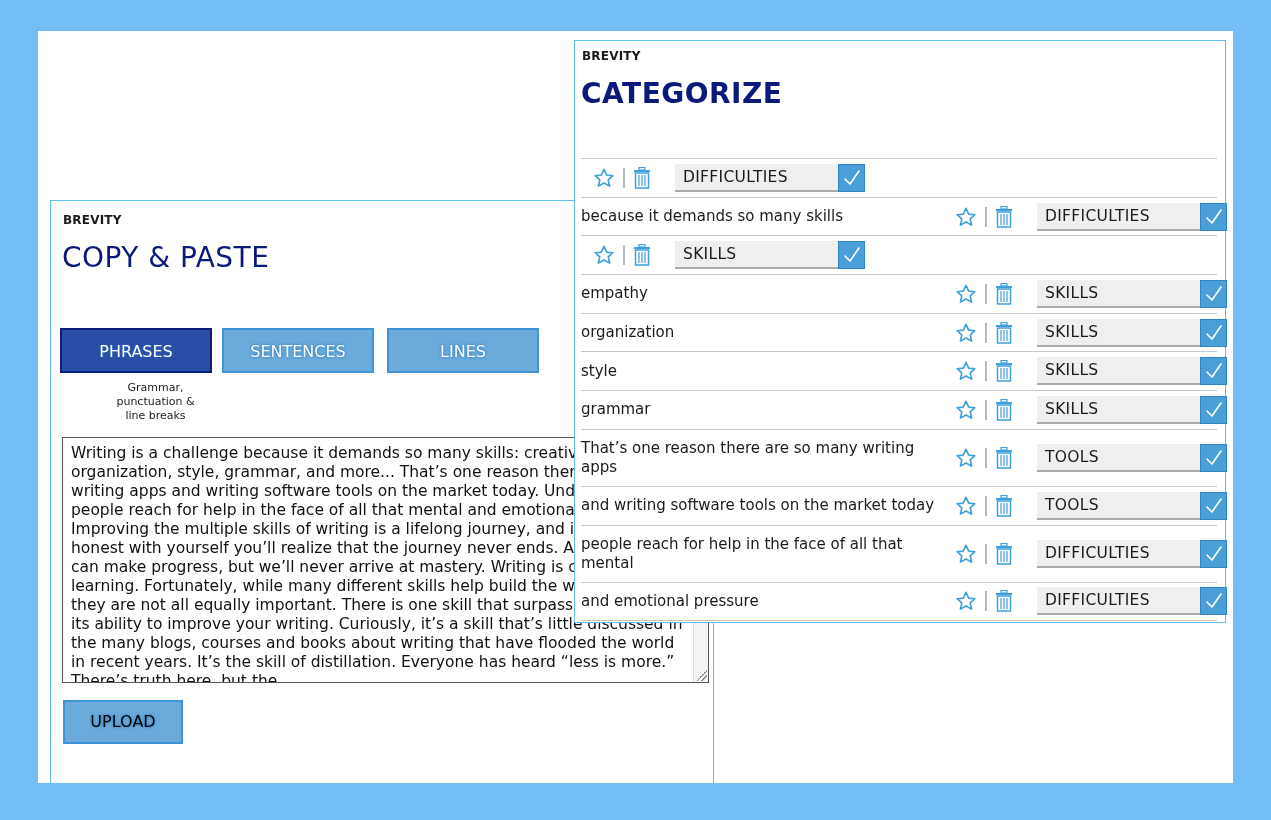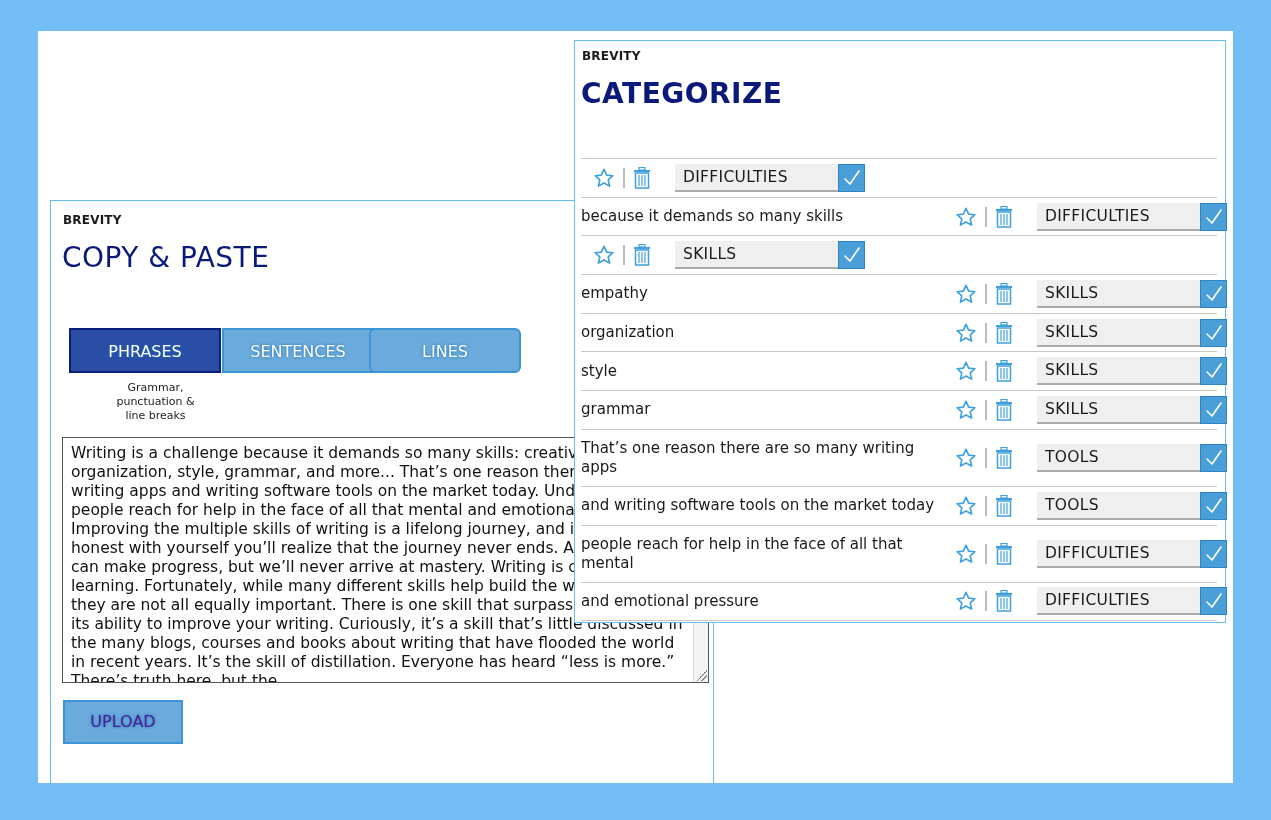--- a/index.html
+++ b/index.html
@@ -49,21 +49,21 @@
   .scrollbar {
     position: absolute; right: 0; top: 0; width: 15px; height: 100%;
     background: #f4f4f4; border-left: 1px solid #ddd;
   }
   .resize-handle {
     position: absolute; right: 1px; bottom: 1px; width: 11px; height: 11px;
     background: linear-gradient(135deg, transparent 50%, #888 50%, #888 58%, transparent 58%, transparent 72%, #888 72%, #888 80%, transparent 80%);
   }
   .upload-btn {
     position: absolute; left: 12px; top: 499px; width: 120px; height: 44px;
-    background: #6aabdb; border: 2px solid #3d94d6; color: #4c1d95;
+    background: #6aabdb; border: 2px solid #3d94d6; color: #000000;
     font-size: 16px; text-align: center; line-height: 40px;
     text-shadow: 0 0 3px #1b6bb5; cursor: pointer;
   }
   
   .panel-right {
     position: absolute; left: 574px; top: 40px; width: 652px; height: 583px;
     border: 1.5px solid #62bdf2; background: #fff;
   }
   .panel-right .brand { position: absolute; left: 7px; top: 8px; }
   .panel-right .title { position: absolute; left: 6px; top: 36px; font-weight: bold; }
@@ -101,23 +101,23 @@
 </style>
 </head>
 <body>
 
 <div class="canvas"></div>
 
 <div class="panel-left">
   <div class="brand">BREVITY</div>
   <div class="title">COPY &amp; PASTE</div>
 
-  <div class="mode-btn active" style="left:18px;">PHRASES</div>
+  <div class="mode-btn active" style="left:9px;">PHRASES</div>
   <div class="mode-btn" style="left:171px;">SENTENCES</div>
-  <div class="mode-btn" style="left:318px;border-radius:6px;">LINES</div>
+  <div class="mode-btn" style="left:336px;">LINES</div>
 
   <div class="mode-hint">Grammar, punctuation &amp; line breaks</div>
 
   <div class="textarea-wrap">
     <div class="textarea-text">Writing is a challenge because it demands so many skills: creativity, empathy, organization, style, grammar, and more... That’s one reason there are so many writing apps and writing software tools on the market today. Understandably, people reach for help in the face of all that mental and emotional pressure! Improving the multiple skills of writing is a lifelong journey, and if you’re honest with yourself you’ll realize that the journey never ends. As writers, we can make progress, but we’ll never arrive at mastery. Writing is ceaseless learning. Fortunately, while many different skills help build the writer’s toolkit, they are not all equally important. There is one skill that surpasses all others in its ability to improve your writing. Curiously, it’s a skill that’s little discussed in the many blogs, courses and books about writing that have flooded the world in recent years. It’s the skill of distillation. Everyone has heard “less is more.” There’s truth here, but the</div>
     <div class="scrollbar"></div>
     <div class="resize-handle"></div>
   </div>
 
   <div class="upload-btn">UPLOAD</div>

